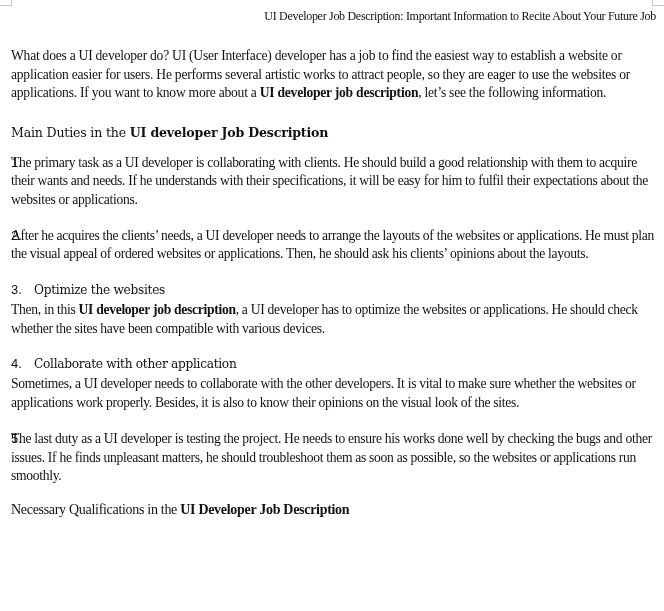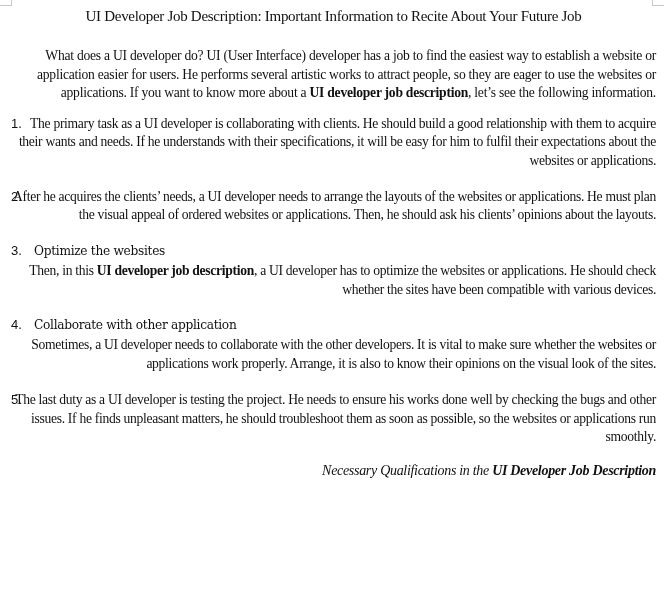--- a/index.html
+++ b/index.html
@@ -5,69 +5,70 @@
   html, body { margin: 0; padding: 0; background: #ffffff; }
   body {
     width: 664px; height: 611px; overflow: hidden; position: relative;
     font-family: "Liberation Serif", serif; color: #111111;
   }
   .crop-mark { position: absolute; border-color: #c8c8c8; border-style: solid; border-width: 0; }
   .crop-tl { left: 0; top: 0; width: 11px; height: 5px; border-right-width: 1px; border-bottom-width: 1px; }
   .crop-tr { right: 0; top: 0; width: 11px; height: 5px; border-left-width: 1px; border-bottom-width: 1px; }
   .page { position: absolute; left: 11px; top: 0; width: 645px; }
   .title {
-    font-size: 15px; text-align: center; margin: 5px 0 0 0; line-height: 22px;
+    font-size: 12px; text-align: right; margin: 5px 0 0 0; line-height: 22px;
     letter-spacing: -0.3px; font-weight: normal;
   }
-  p { margin: 0; text-align: right; }
+  p { margin: 0; }
   .intro { margin-top: 20px; font-size: 13.6px; line-height: 18.5px; letter-spacing: -0.25px; }
   .section-heading {
     font-family: "DejaVu Serif", serif; font-size: 12.6px; line-height: 18px;
     margin-top: 21px; letter-spacing: -0.2px;
   }
   .section-heading b { font-weight: bold; }
   .lead { font-size: 13.6px; line-height: 18px; letter-spacing: -0.25px; }
   ol { list-style: none; margin: 12px 0 0 0; padding: 0; }
   li { position: relative; margin-bottom: 17px; }
   .num { position: absolute; left: 0; top: 0; font-family: "Liberation Sans", sans-serif; font-size: 13px; line-height: 18px; }
   .item-title { margin-left: 23px; font-family: "DejaVu Serif", serif; font-size: 12.2px; line-height: 18px; letter-spacing: -0.3px; }
   .item-body { margin-top: 2px; font-size: 13.6px; line-height: 18.7px; letter-spacing: -0.3px; }
-  .closing-heading { font-size: 14px; line-height: 18px; letter-spacing: -0.3px; margin-top: -2px; font-style: italic; }
+  .closing-heading { font-size: 14px; line-height: 18px; letter-spacing: -0.3px; margin-top: -2px; }
   b { font-weight: bold; }
 </style>
 </head>
 <body>
 
 <div class="crop-mark crop-tl"></div>
 <div class="crop-mark crop-tr"></div>
 
 <div class="page">
   <h1 class="title">UI Developer Job Description: Important Information to Recite About Your Future Job</h1>
 
   <p class="intro"><span>What does a UI developer do? UI (User Interface) developer has a job to find the easiest way to establish a website or application easier for users. He performs several artistic works to attract people, so they are eager to use the websites or applications. If you want to know more about a </span><b>UI developer job description</b><span>, let’s see the following information.</span></p>
 
+  <p class="section-heading"><span>Main Duties in the </span><b>UI developer Job Description</b></p>
 
   <ol>
     <li>
       <span class="num">1.</span>
       <p class="item-body"><span>The primary task as a UI developer is collaborating with clients. He should build a good relationship with them to acquire their wants and needs. If he understands with their specifications, it will be easy for him to fulfil their expectations about the websites or applications.</span><b></b><span></span></p>
     </li>
     <li>
       <span class="num">2.</span>
       <p class="item-body"><span>After he acquires the clients’ needs, a UI developer needs to arrange the layouts of the websites or applications. He must plan the visual appeal of ordered websites or applications. Then, he should ask his clients’ opinions about the layouts.</span><b></b><span></span></p>
     </li>
     <li>
       <span class="num">3.</span>
       <div class="item-title">Optimize the websites</div>
       <p class="item-body"><span>Then, in this </span><b>UI developer job description</b><span>, a UI developer has to optimize the websites or applications. He should check whether the sites have been compatible with various devices.</span></p>
     </li>
     <li>
       <span class="num">4.</span>
       <div class="item-title">Collaborate with other application</div>
-      <p class="item-body"><span>Sometimes, a UI developer needs to collaborate with the other developers. It is vital to make sure whether the websites or applications work properly. Arrange, it is also to know their opinions on the visual look of the sites.</span><b></b><span></span></p>
+      <p class="item-body"><span>Sometimes, a UI developer needs to collaborate with the other developers. It is vital to make sure whether the websites or applications work properly. Besides, it is also to know their opinions on the visual look of the sites.</span><b></b><span></span></p>
     </li>
     <li>
       <span class="num">5.</span>
       <p class="item-body"><span>The last duty as a UI developer is testing the project. He needs to ensure his works done well by checking the bugs and other issues. If he finds unpleasant matters, he should troubleshoot them as soon as possible, so the websites or applications run smoothly.</span><b></b><span></span></p>
     </li>
   </ol>
 
   <p class="closing-heading"><span>Necessary Qualifications in the </span><b>UI Developer Job Description</b></p>
 </div>
 

